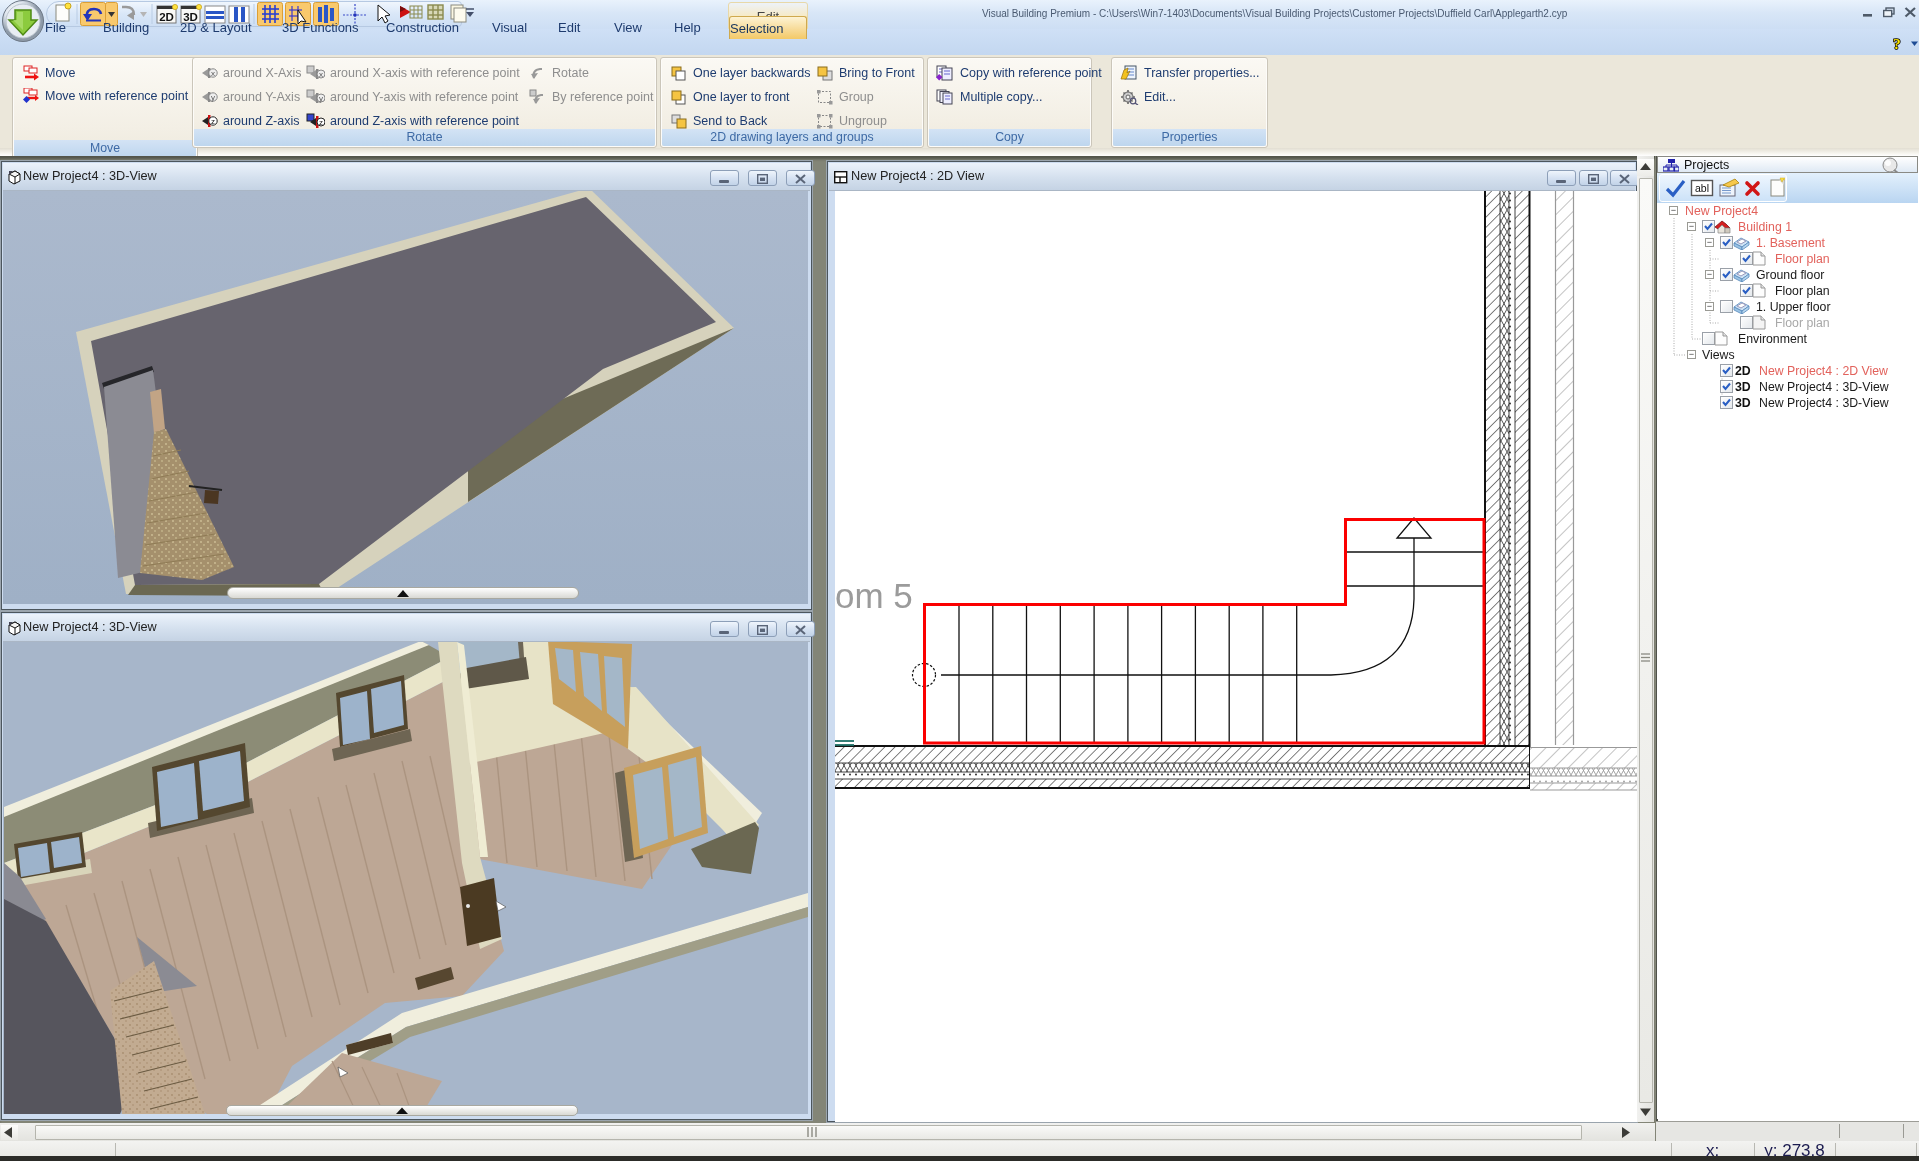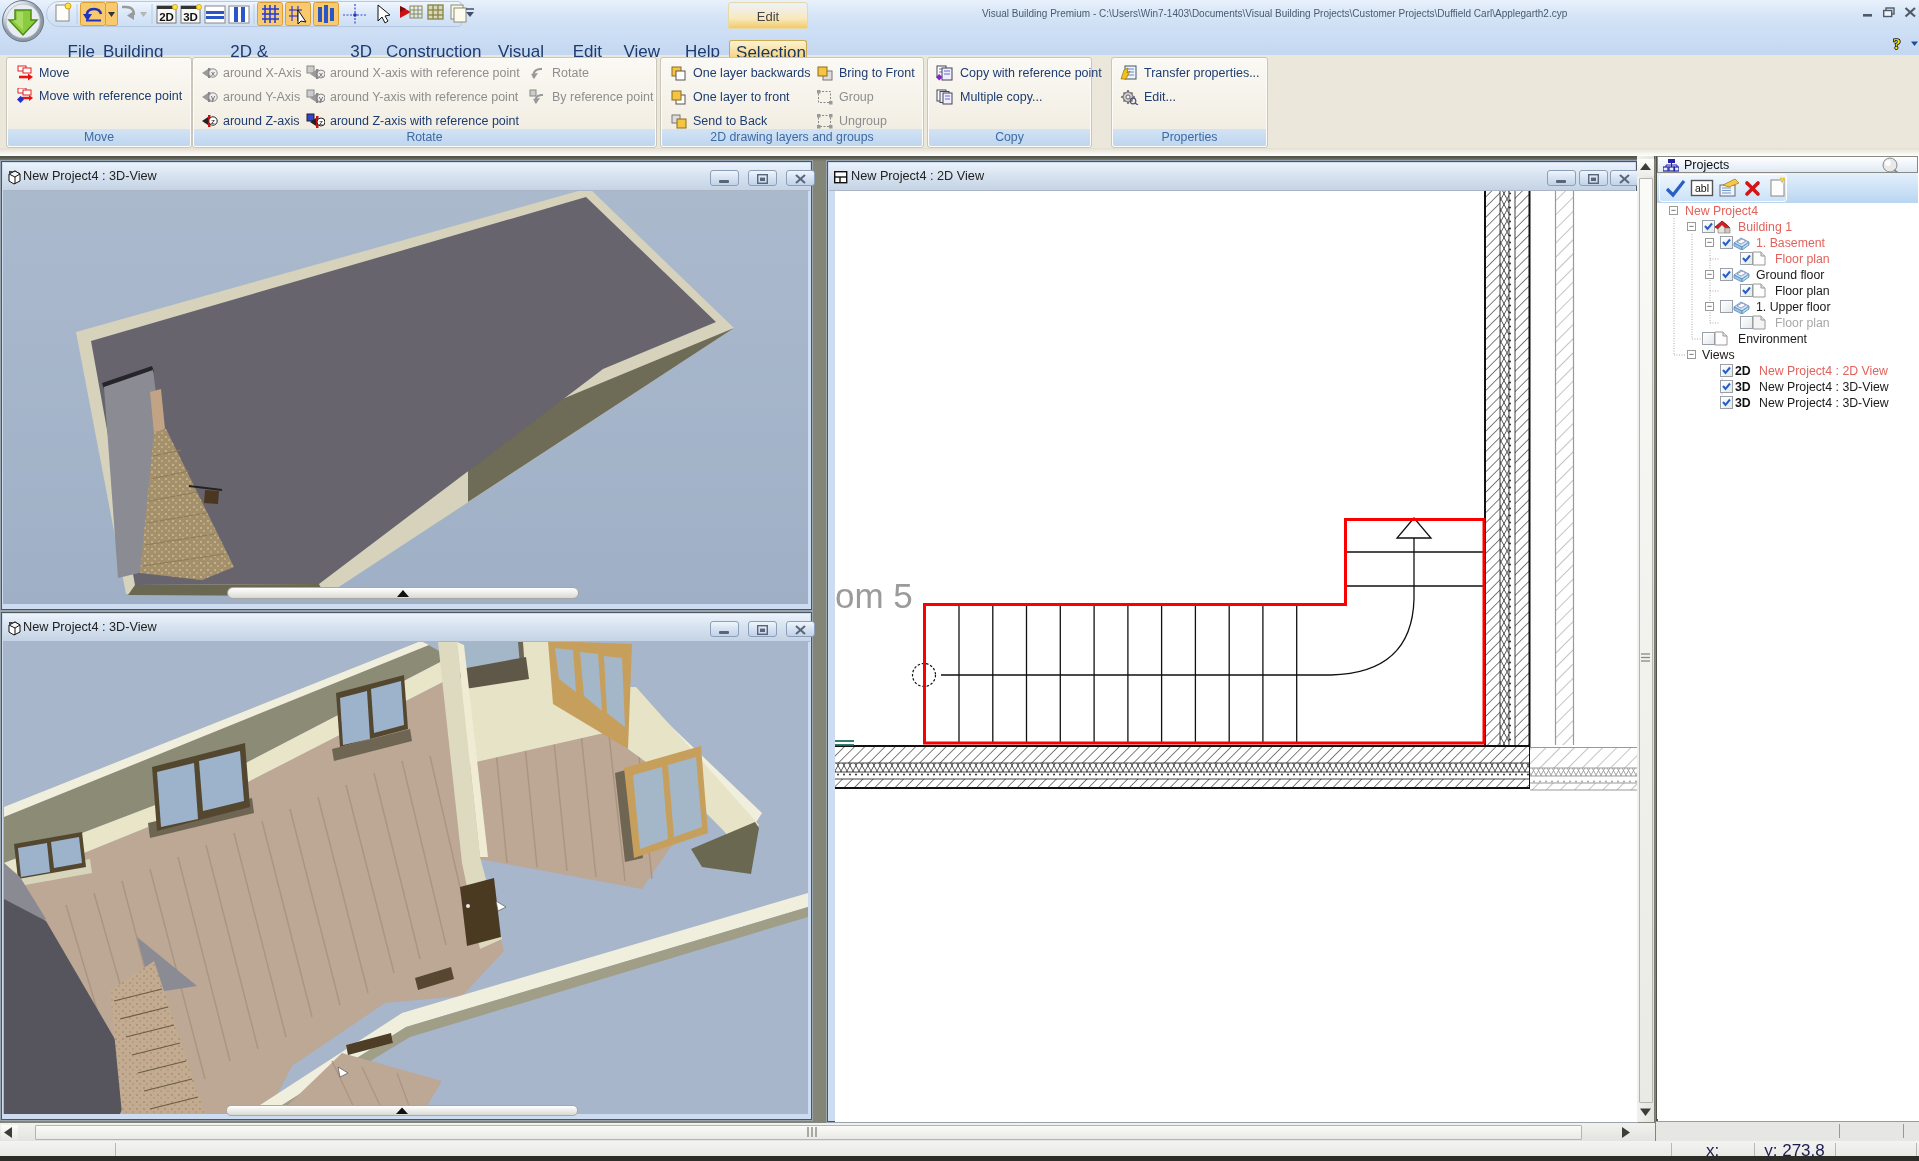--- a/index.html
+++ b/index.html
@@ -2,21 +2,21 @@
 <html><head><meta charset="utf-8"><style>
 *{margin:0;padding:0;box-sizing:border-box}
 html,body{width:1919px;height:1161px;overflow:hidden}
 body{font-family:"Liberation Sans",sans-serif;position:relative;background:#838577;font-size:13px}
 .abs{position:absolute}
 
 #titlebar{left:0;top:0;width:1919px;height:29px;background:linear-gradient(#e9f2fc,#d8e6f7 45%,#cddef4)}
 #tabrow{left:0;top:29px;width:1919px;height:26px;background:linear-gradient(#cfe0f6,#c3d7f0)}
 #ribbon{left:0;top:55px;width:1919px;height:93px;background:#ebe7da}
 #ribbonedge{left:0;top:148px;width:1919px;height:8px;background:linear-gradient(#e2ded2,#f5f3ec 60%,#ffffff)}
-.tab{position:absolute;top:40px;height:23px;line-height:23px;color:#1e3b6e;font-size:17px;text-align:right}
+.tab{position:absolute;top:16px;height:23px;line-height:23px;color:#1e3b6e;font-size:13px;text-align:left}
 #tabsel{background:linear-gradient(#fdf3d3,#f7d993 60%,#f3c967);border:1px solid #cfa94e;border-bottom:none;border-radius:3px 3px 0 0;color:#17355f}
 #editctx{position:absolute;left:728px;top:2px;width:80px;height:27px;background:linear-gradient(#edf2f9,#f8e9bd 62%,#f2ca69);border:1px solid #e8d8a8;border-radius:3px 3px 0 0;text-align:center;line-height:27px;color:#444;font-size:13px}
 #apptitle{position:absolute;left:982px;top:0;width:720px;height:29px;line-height:28px;color:#4a5a71;font-size:10px;white-space:nowrap}
 
 #qat{position:absolute;left:46px;top:1px;width:416px;height:26px;background:linear-gradient(#f0f6fd,#d9e7f8 50%,#cedff4);border:1px solid #b6c9e2;border-radius:13px 4px 4px 13px}
 
 .grp{position:absolute;top:2px;border:1px solid #cbc6ba;border-radius:3px;background:linear-gradient(#fbf9f4,#f3efe5 70%,#eee9dd);box-shadow:inset 0 0 0 1px #fdfcf9}
 .grp .lbl{position:absolute;left:1px;right:1px;bottom:1px;height:17px;background:linear-gradient(#d3e3f5,#bed6ee);border-radius:0 0 2px 2px;text-align:center;font-size:12.3px;line-height:17px;color:#3e6aa5}
 .ri{position:absolute;height:20px;font-size:12.5px;line-height:20px;color:#1e3c70;white-space:nowrap}
 .ri.dis{color:#8e8e8e}
@@ -197,21 +197,21 @@
 <div class="tab" style="left:674px;width:46px">Help</div>
 <div class="tab" id="tabsel" style="left:729px;width:78px">Selection</div>
 
 <svg class="abs" style="left:1890px;top:34px" width="30" height="18">
  <text x="3" y="14.5" font-size="15.5" font-weight="bold" fill="#ffe800" stroke="#000" stroke-width="1.6" style="paint-order:stroke" font-family="Liberation Serif">?</text>
  <polygon points="21,7.5 28,7.5 24.5,12" fill="#1e4c94"></polygon>
 </svg>
 
 <div class="abs" style="left:0;top:55px;width:1919px;height:93px">
 
- <div class="grp" style="left:6px;width:186px;height:91px">
+ <div class="grp" style="left:12px;width:186px;height:102px">
   <div class="ri" style="left:10px;top:5px"><svg width="17" height="16">
           <rect x="1" y="1" width="8" height="5" fill="#fff" stroke="#d22"></rect>
           <rect x="6" y="3" width="8" height="5" fill="#fff" stroke="#d22"></rect>
           <line x1="2" y1="12" x2="12" y2="12" stroke="#e11" stroke-width="2.6"></line>
           <polygon points="11,8.5 16,12 11,15.5" fill="#e11"></polygon>
         </svg>Move</div>
   <div class="ri" style="left:10px;top:28px"><svg width="17" height="16">
           <rect x="1" y="0" width="8" height="5" fill="#fff" stroke="#d22"></rect>
           <rect x="6" y="2" width="8" height="5" fill="#fff" stroke="#d22"></rect>
           <line x1="4" y1="10" x2="13" y2="10" stroke="#e11" stroke-width="2.4"></line>

